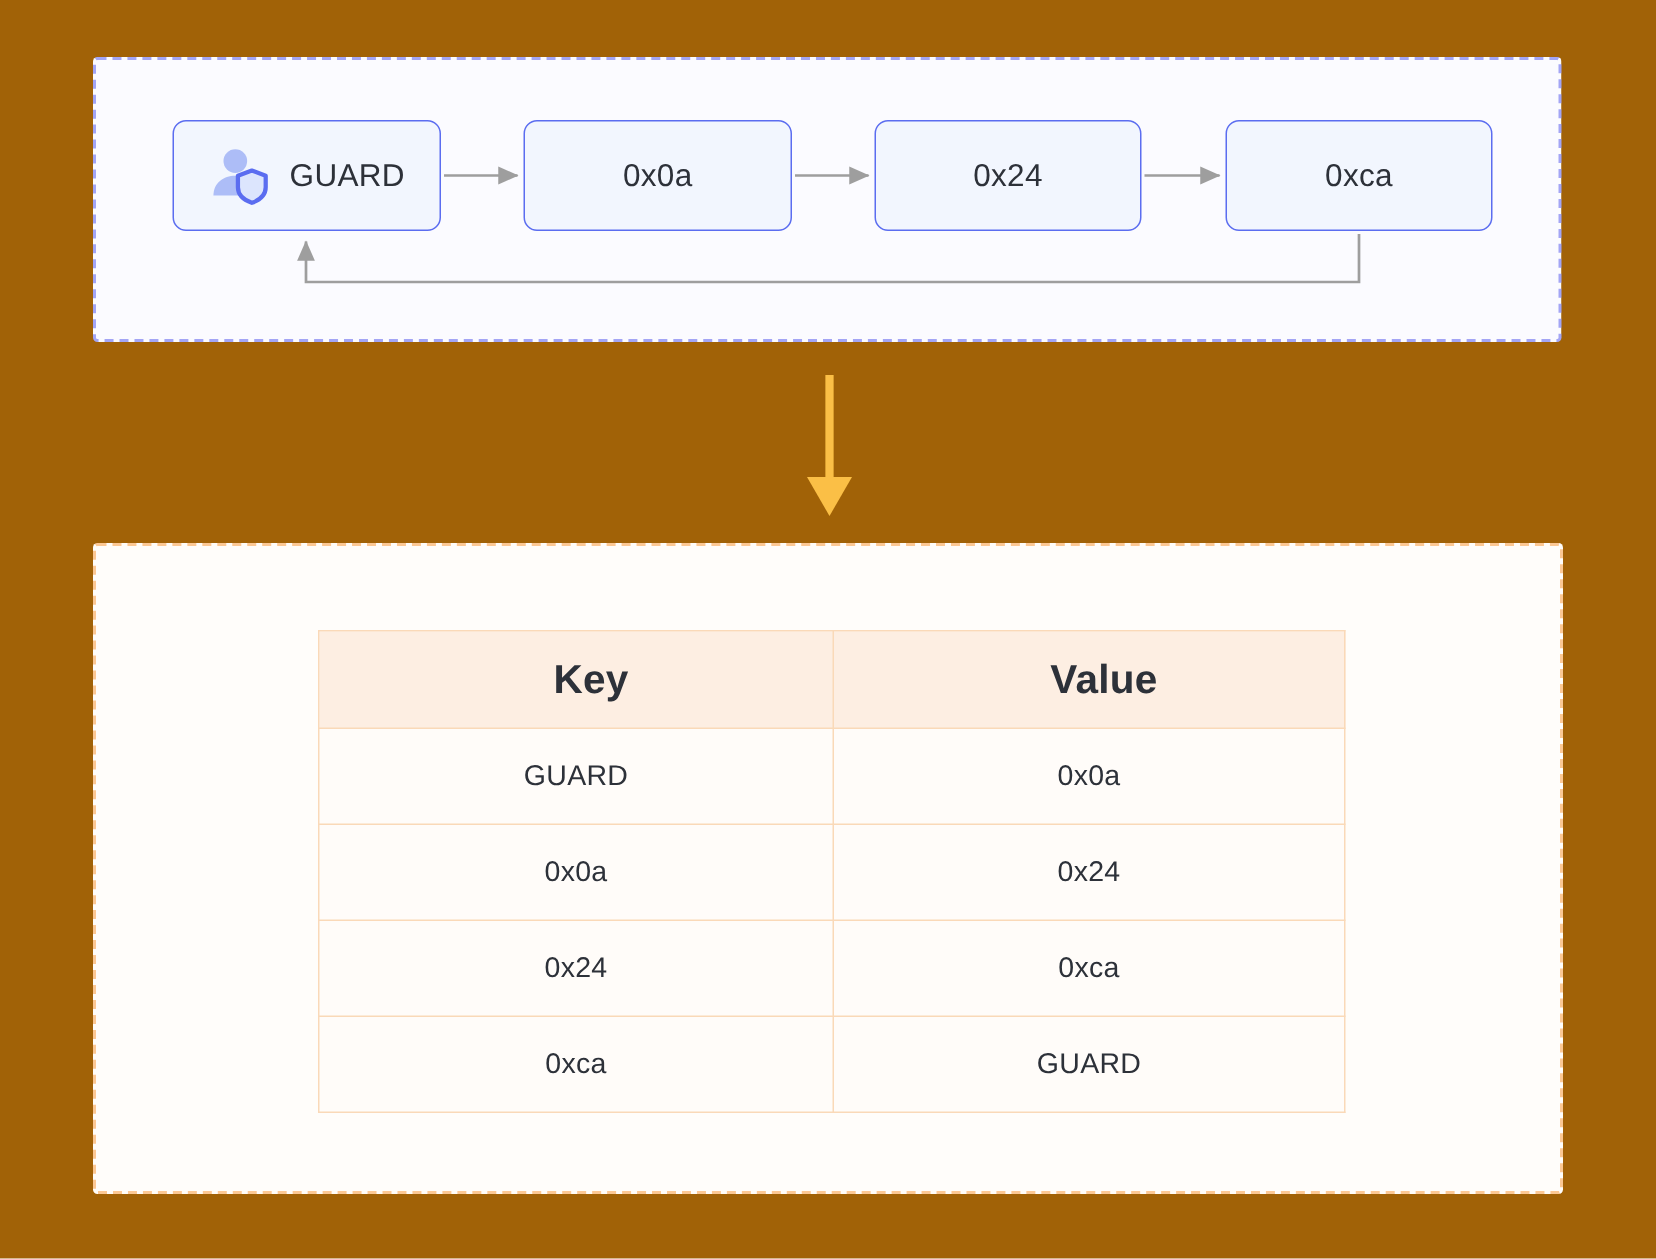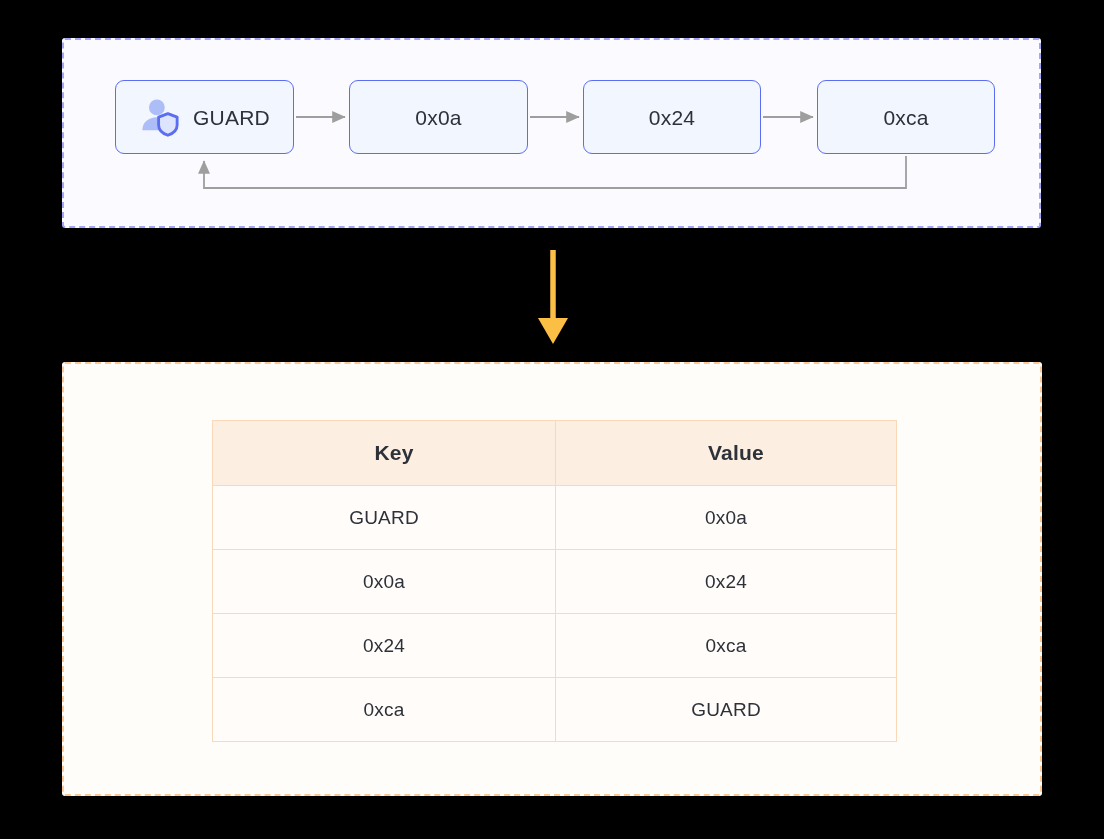--- a/index.html
+++ b/index.html
@@ -9,21 +9,21 @@
     height: 839px;
     background: #ffffff;
     font-family: "Liberation Sans", sans-serif;
     overflow: hidden;
   }
 
   #stage {
     position: relative;
     width: 1104px;
     height: 839px;
-    background: #000000;
+    background: #a16207;
   }
 
   
   .graph-container {
     position: absolute;
     left: 62px;
     top: 38px;
     width: 979px;
     height: 190px;
     border: 2px dashed #a3a5f5;
@@ -100,21 +100,21 @@
   .kv-table th,
   .kv-table td {
     border: 1.3px solid #fad9b8;
     text-align: center;
     color: #2d3139;
   }
 
   .kv-table th {
     height: 65px;
     background: #fdeee2;
-    font-size: 21px;
+    font-size: 27px;
     font-weight: bold;
     letter-spacing: 0.2px;
     padding-left: 20px;
   }
 
   .kv-table td {
     height: 64px;
     background: #fffcf9;
     font-size: 19px;
     font-weight: normal;

